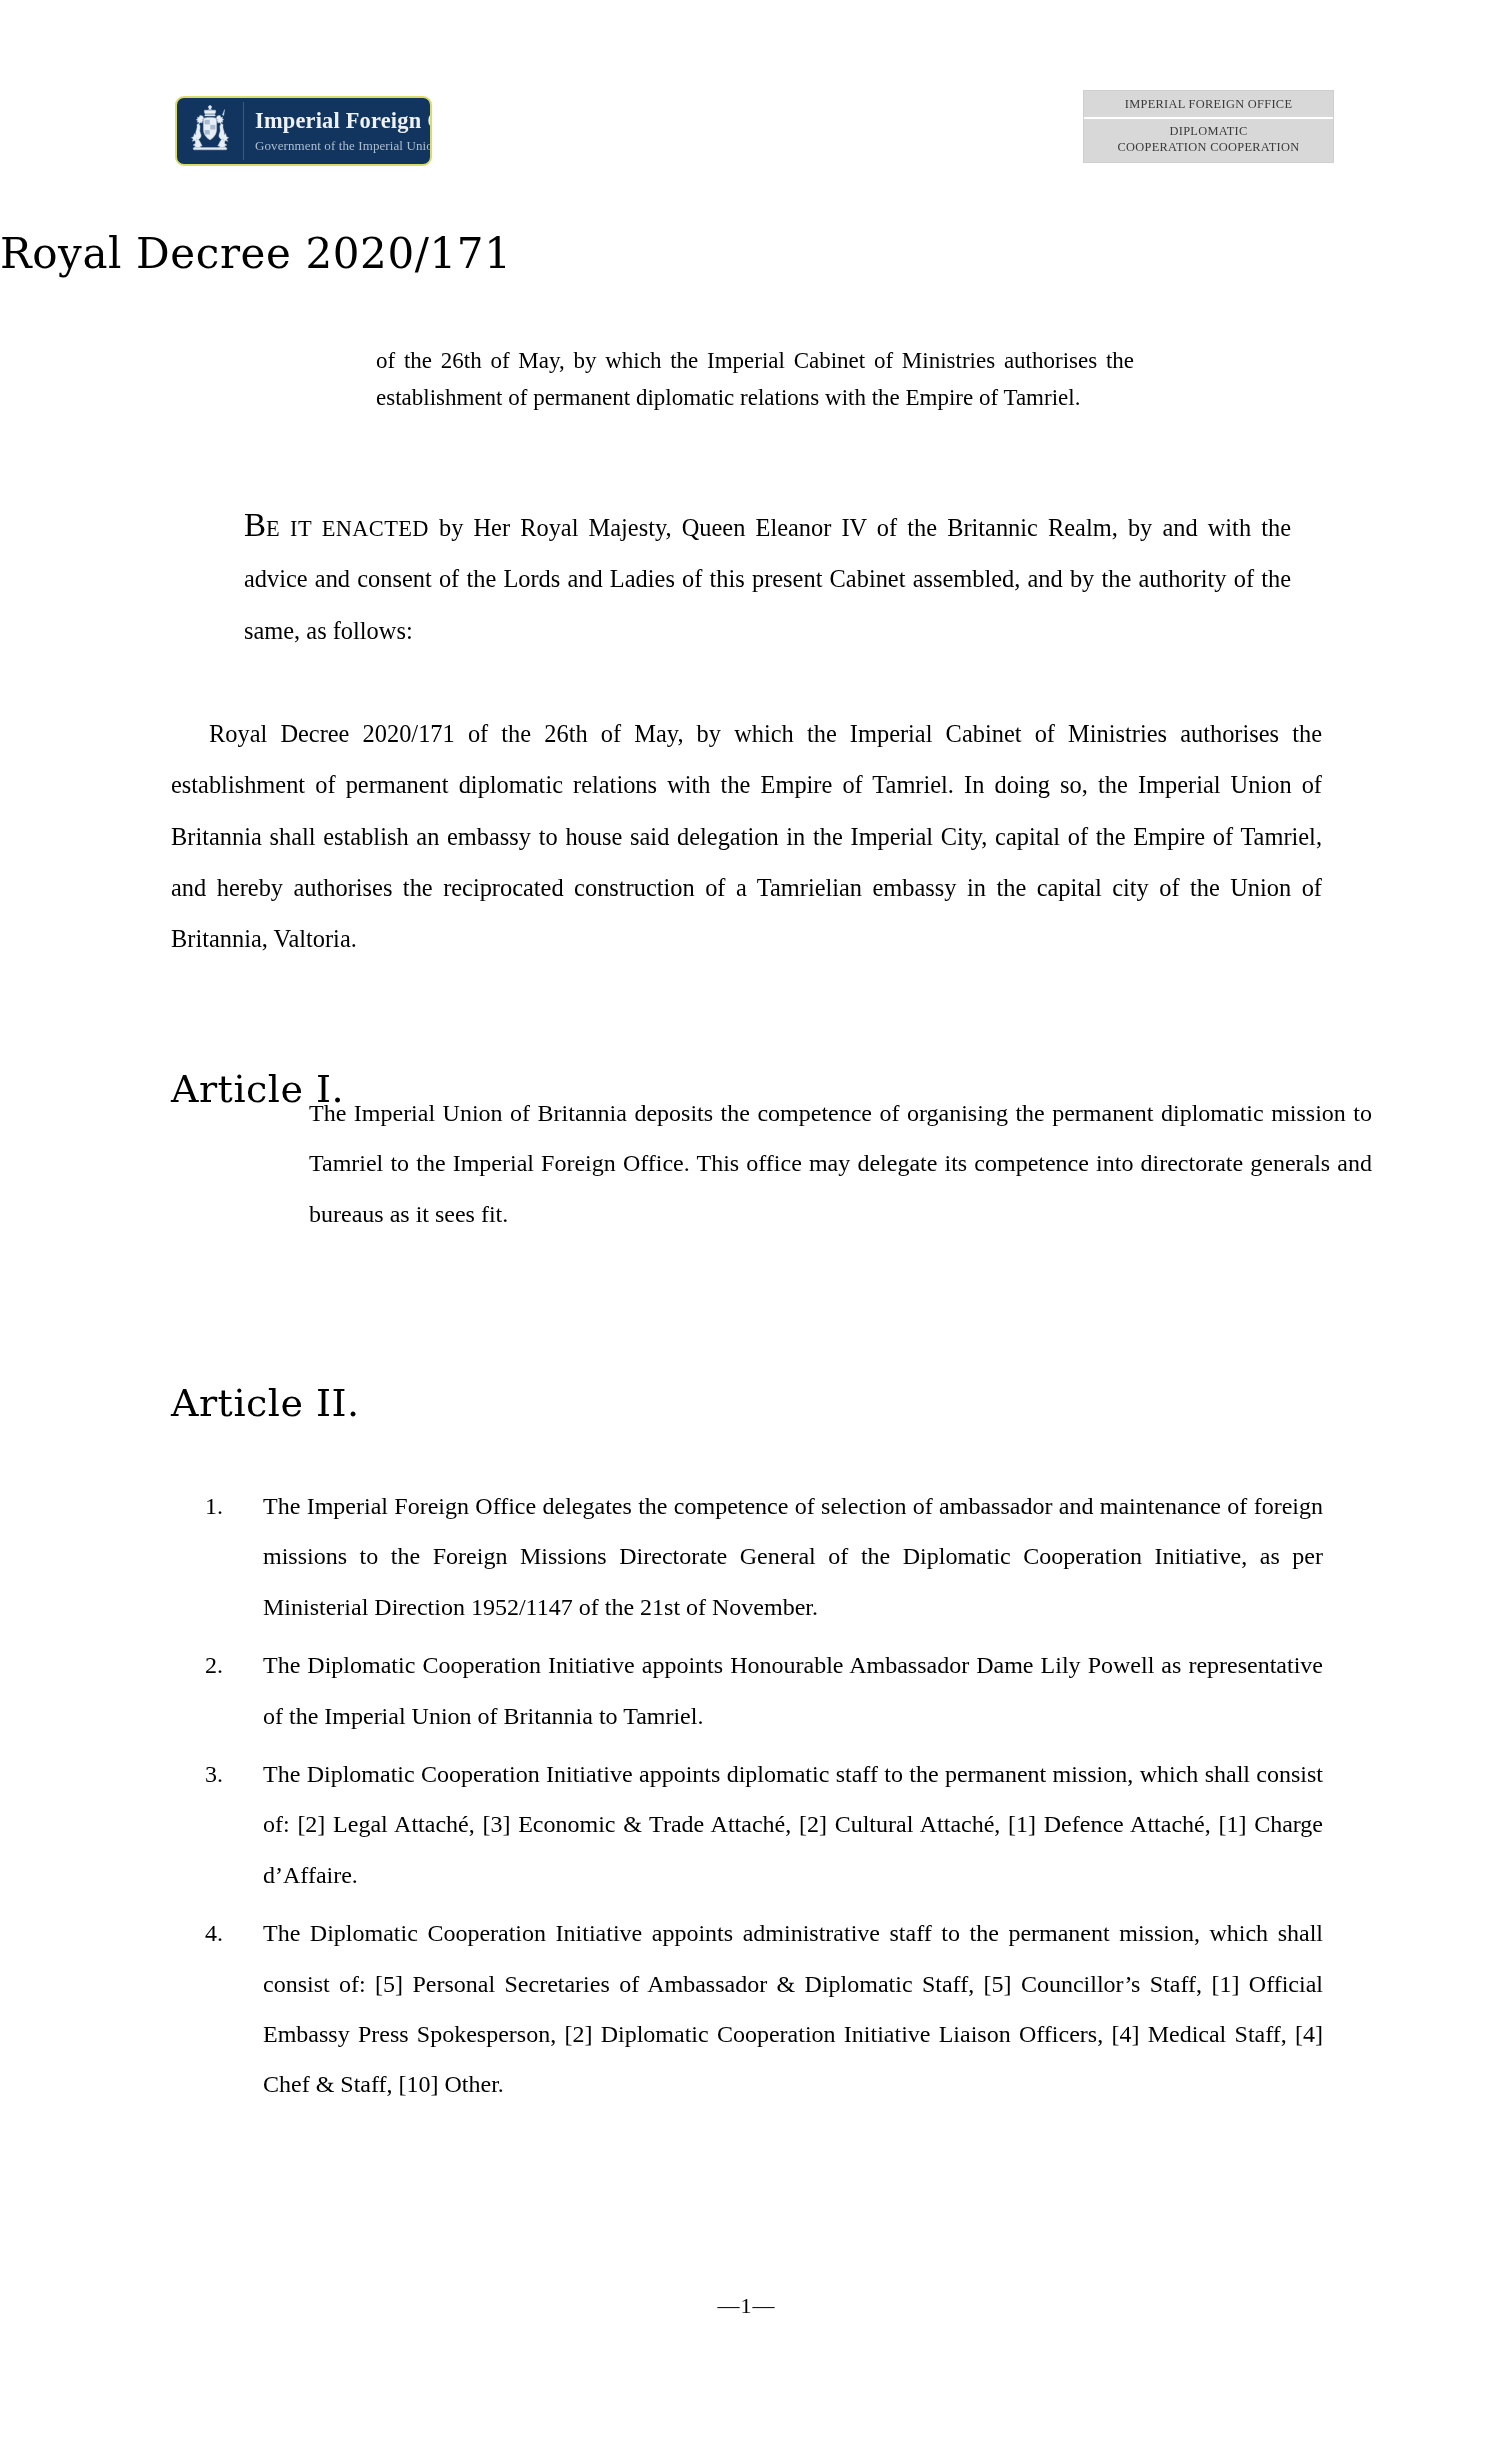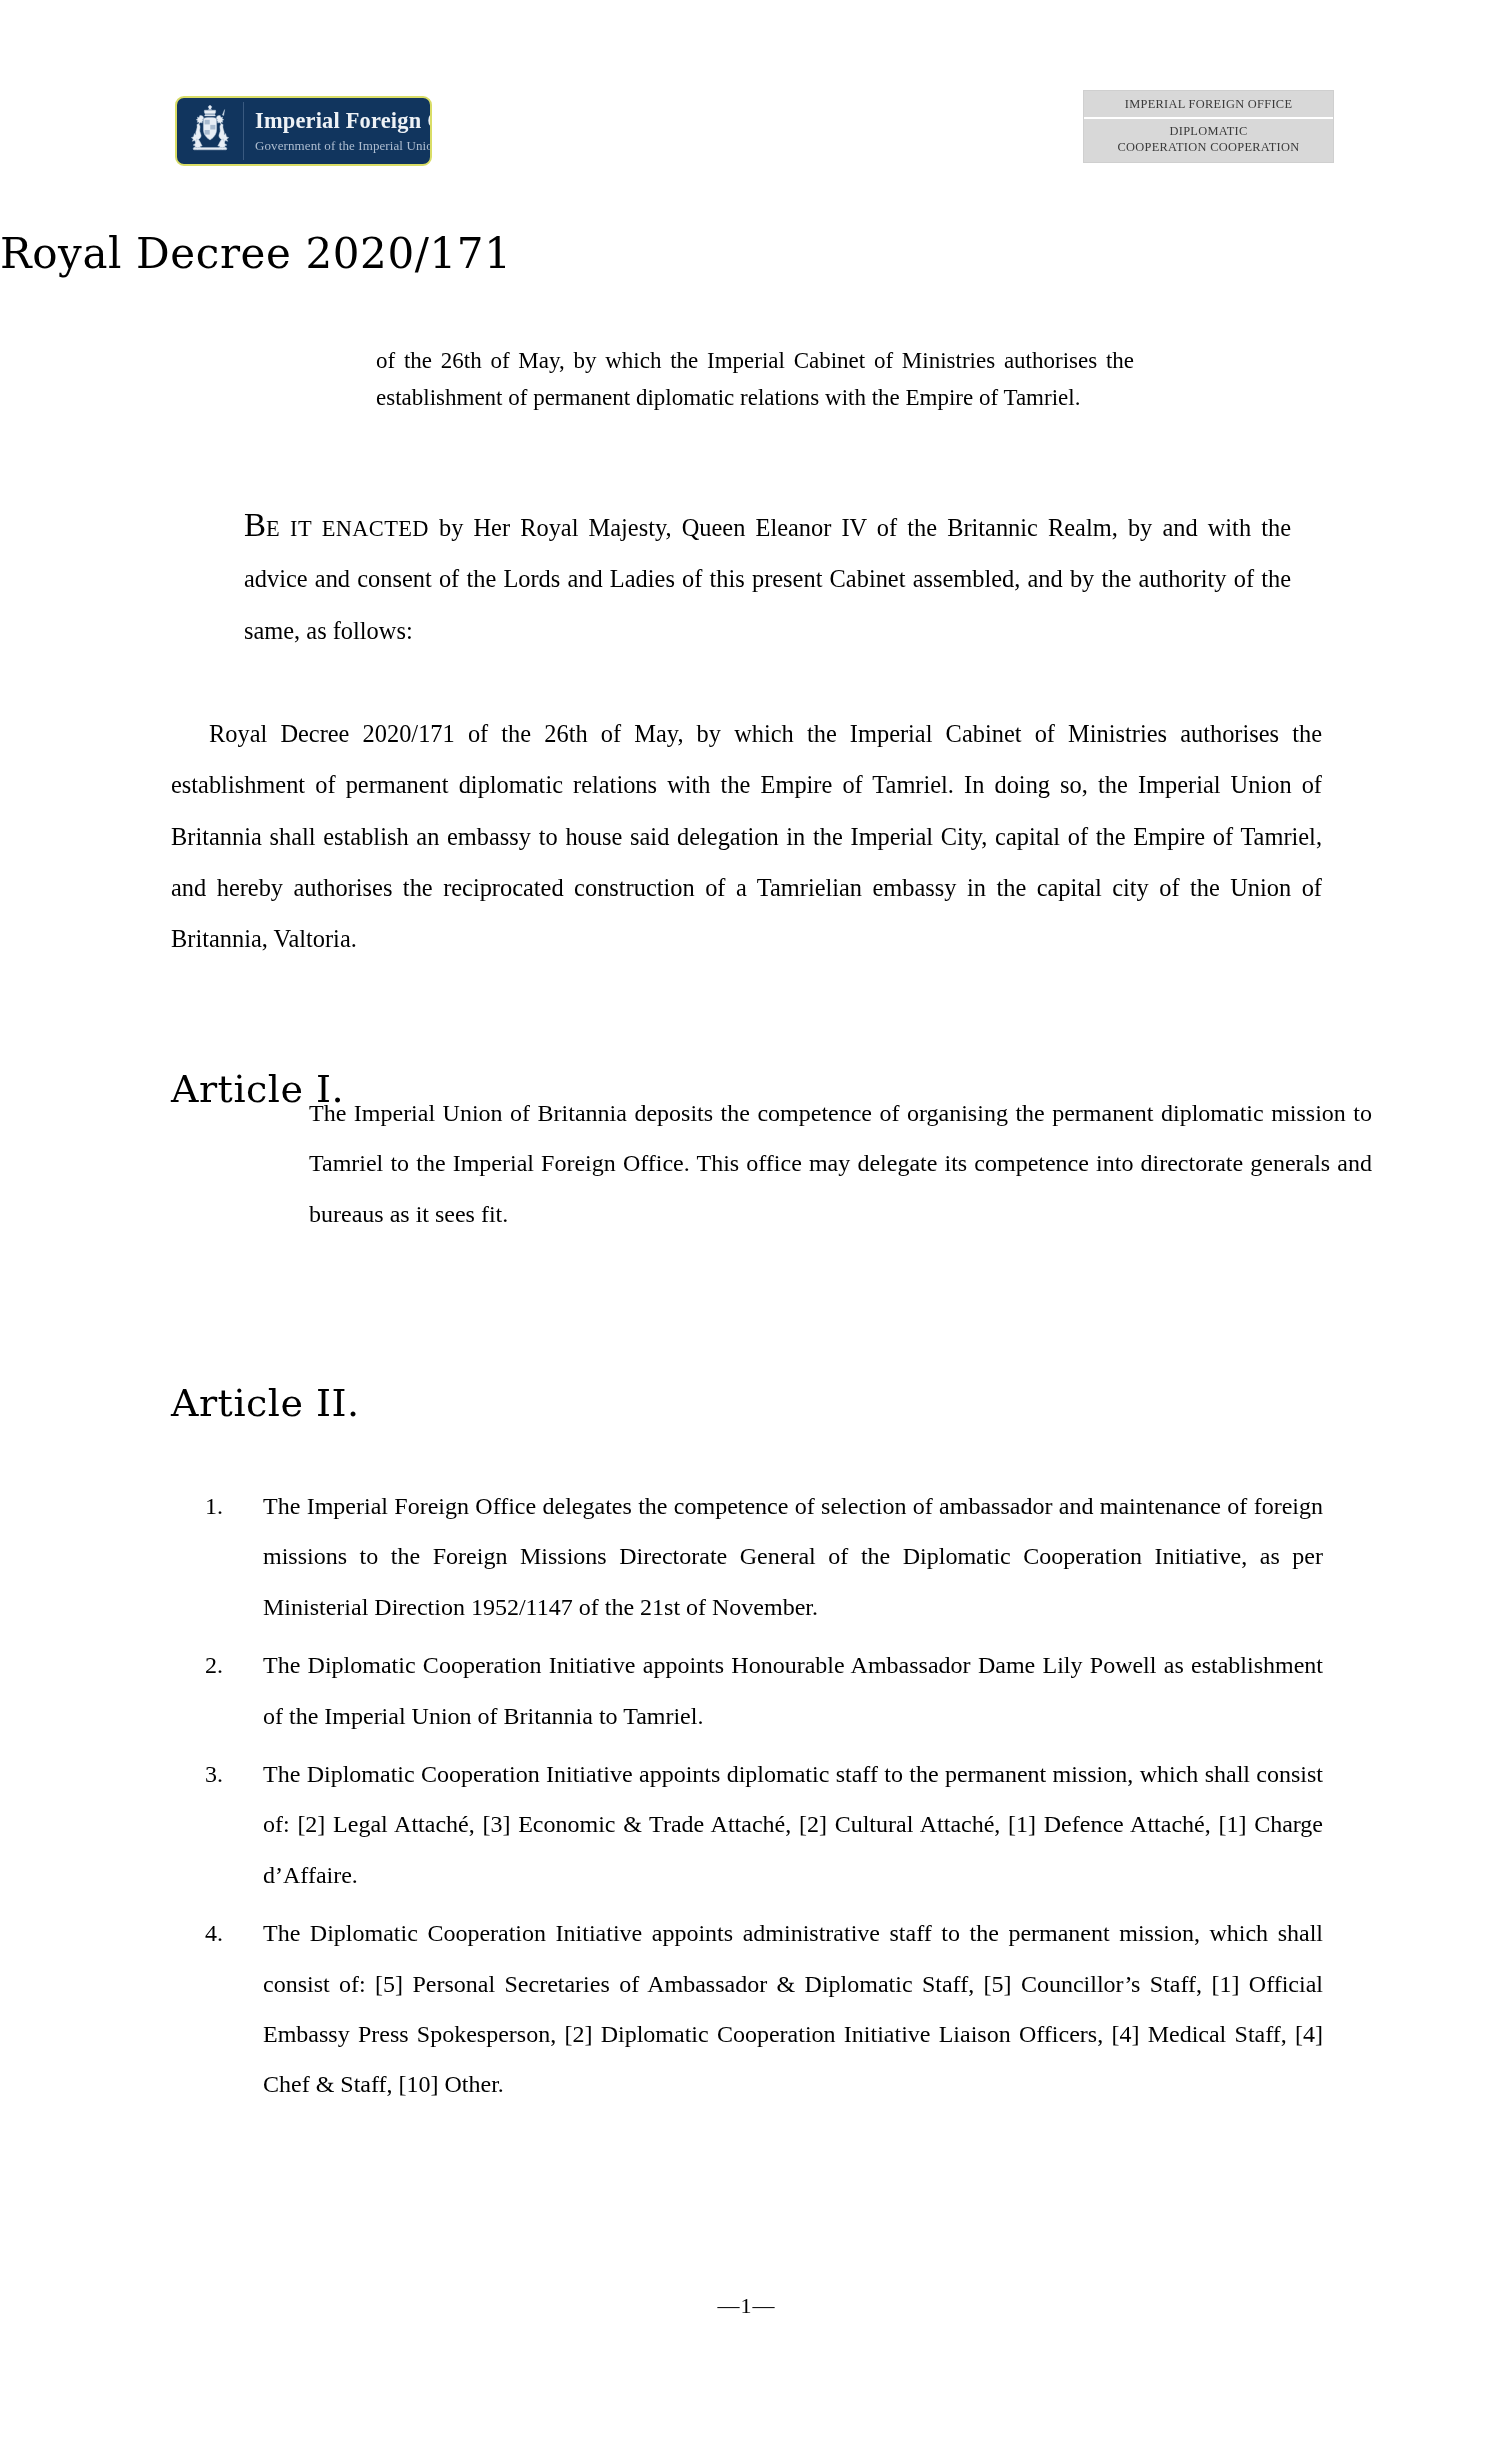--- a/index.html
+++ b/index.html
@@ -298,21 +298,21 @@
 
     <div class="article-heading h2">Article II.</div>
 
     <ul class="olist">
       <li>
         <span class="num">1.</span>
         <span>The Imperial Foreign Office delegates the competence of selection of ambassador and maintenance of foreign missions to the Foreign Missions Directorate General of the Diplomatic Cooperation Initiative, as per Ministerial Direction 1952/1147 of the 21st of November.</span>
       </li>
       <li>
         <span class="num">2.</span>
-        <span>The Diplomatic Cooperation Initiative appoints Honourable Ambassador Dame Lily Powell as establishment of the Imperial Union of Britannia to Tamriel.</span>
+        <span>The Diplomatic Cooperation Initiative appoints Honourable Ambassador Dame Lily Powell as representative of the Imperial Union of Britannia to Tamriel.</span>
       </li>
       <li>
         <span class="num">3.</span>
         <span>The Diplomatic Cooperation Initiative appoints diplomatic staff to the permanent mission, which shall consist of: [2] Legal Attaché, [3] Economic &amp; Trade Attaché, [2] Cultural Attaché, [1] Defence Attaché, [1] Charge d’Affaire.</span>
       </li>
       <li>
         <span class="num">4.</span>
         <span>The Diplomatic Cooperation Initiative appoints administrative staff to the permanent mission, which shall consist of: [5] Personal Secretaries of Ambassador &amp; Diplomatic Staff, [5] Councillor’s Staff, [1] Official Embassy Press Spokesperson, [2] Diplomatic Cooperation Initiative Liaison Officers, [4] Medical Staff, [4] Chef &amp; Staff, [10] Other.</span>
       </li>
     </ul>

